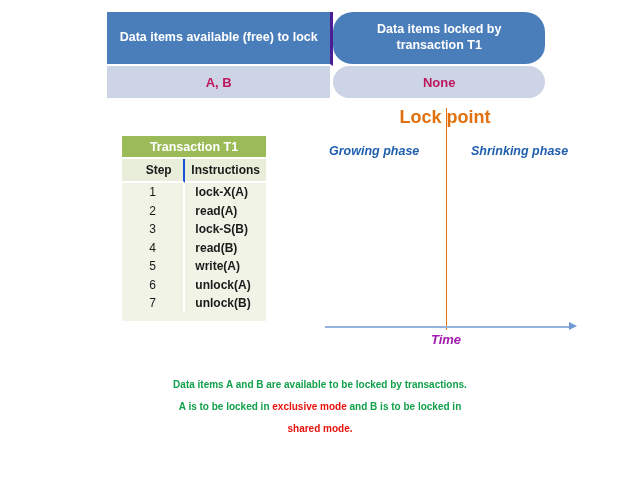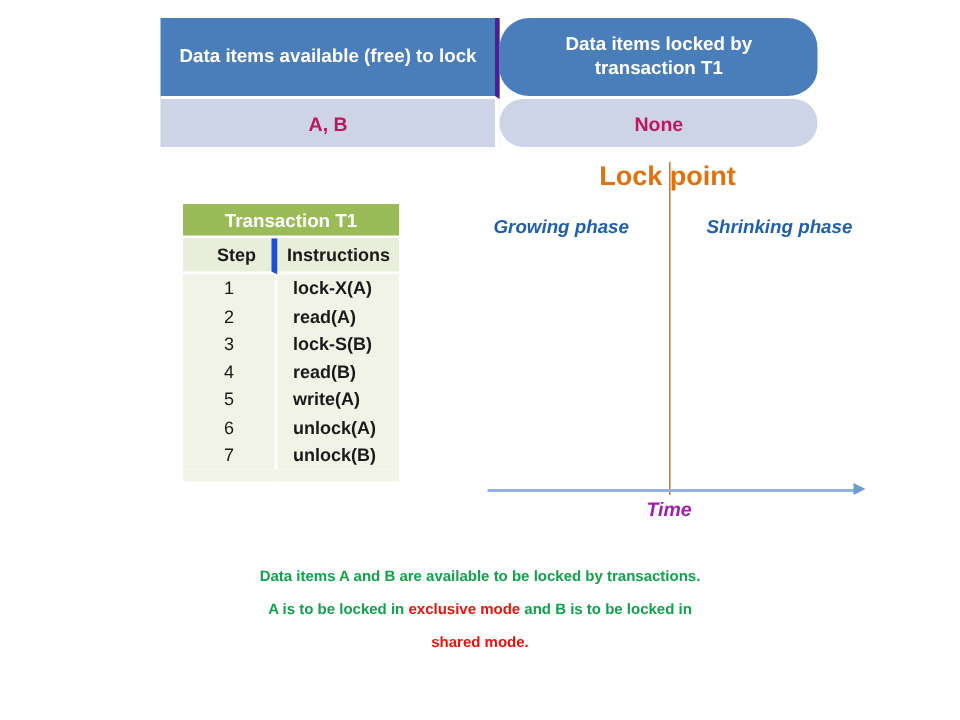--- a/index.html
+++ b/index.html
@@ -82,21 +82,21 @@
   .txn-sub {
     background: #e8eeda;
     color: #1a1a1a;
     font-weight: bold;
     font-size: 12px;
     text-align: center;
     height: 22px;
     padding: 0 6px;
     border-bottom: 2px solid #ffffff;
   }
-  .txn-sub.stepcol { width: 56px; border-right: 4px solid #1d4ed8; padding-left: 18px; }
+  .txn-sub.stepcol { width: 56px; border-right: 2px solid #1d4ed8; padding-left: 18px; }
   .txn-cell {
     background: #f1f3e7;
     color: #1a1a1a;
     font-size: 12px;
     height: 18.5px;
     padding: 0 6px;
   }
   .txn-cell.stepcol {
     width: 56px;
     text-align: center;

